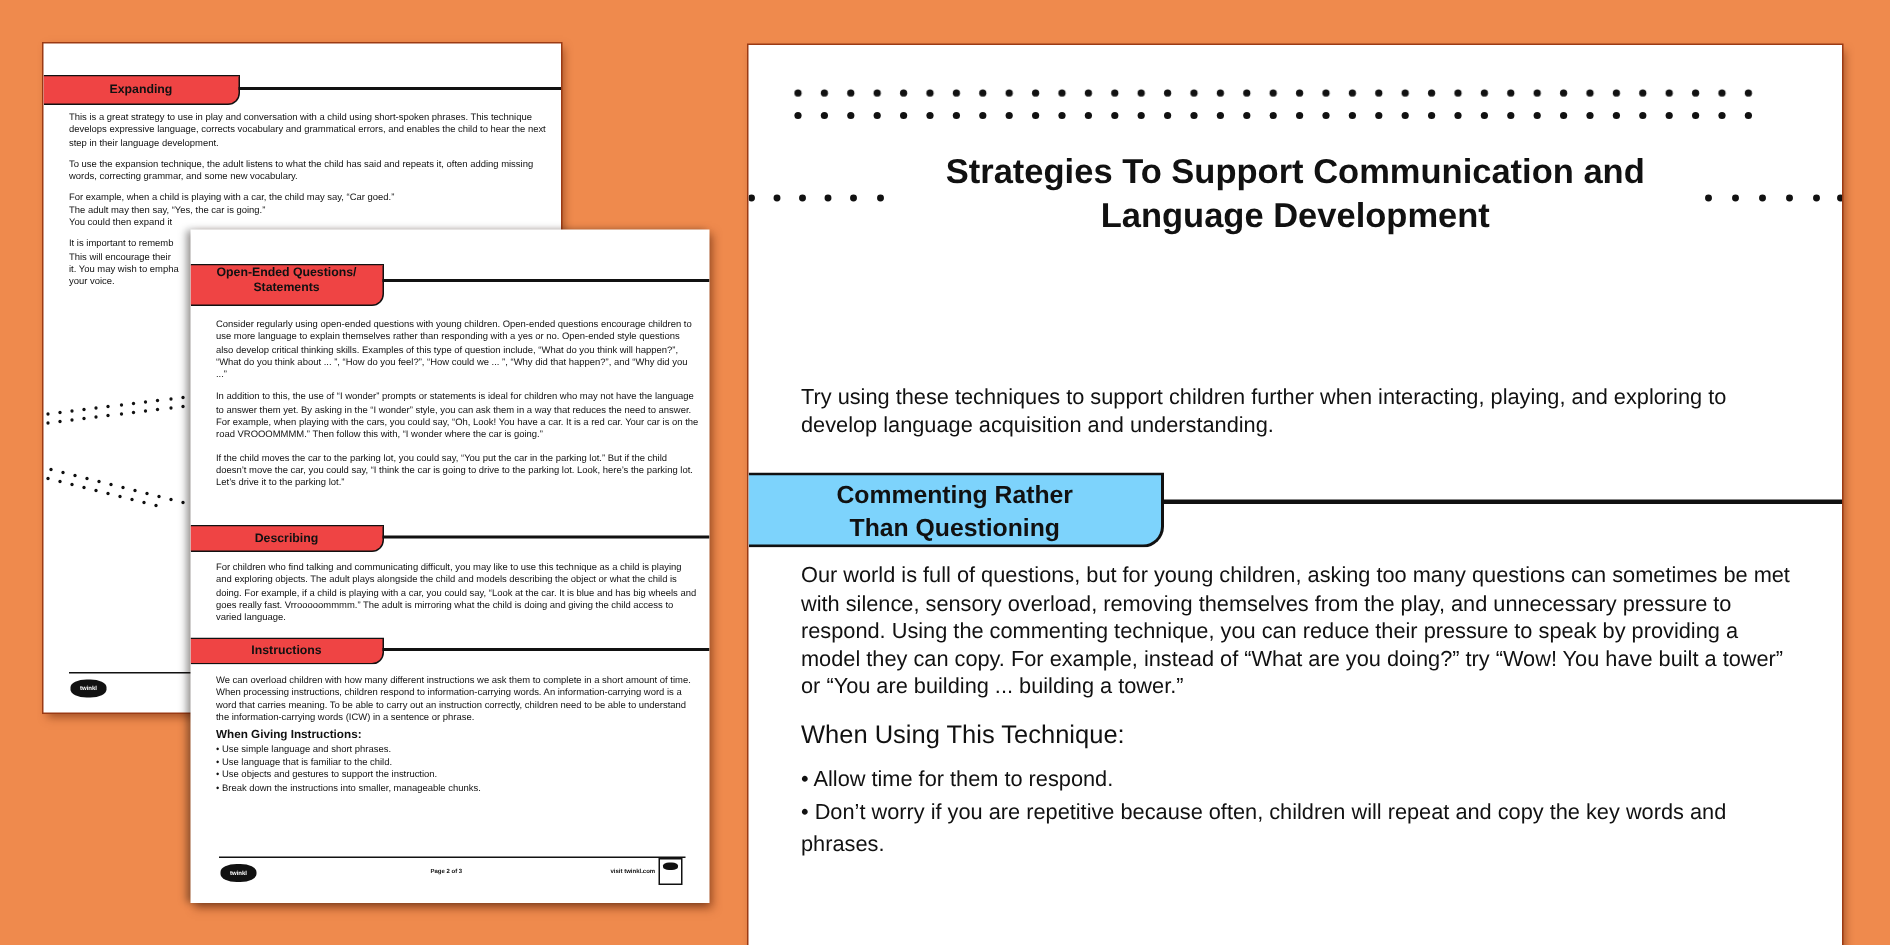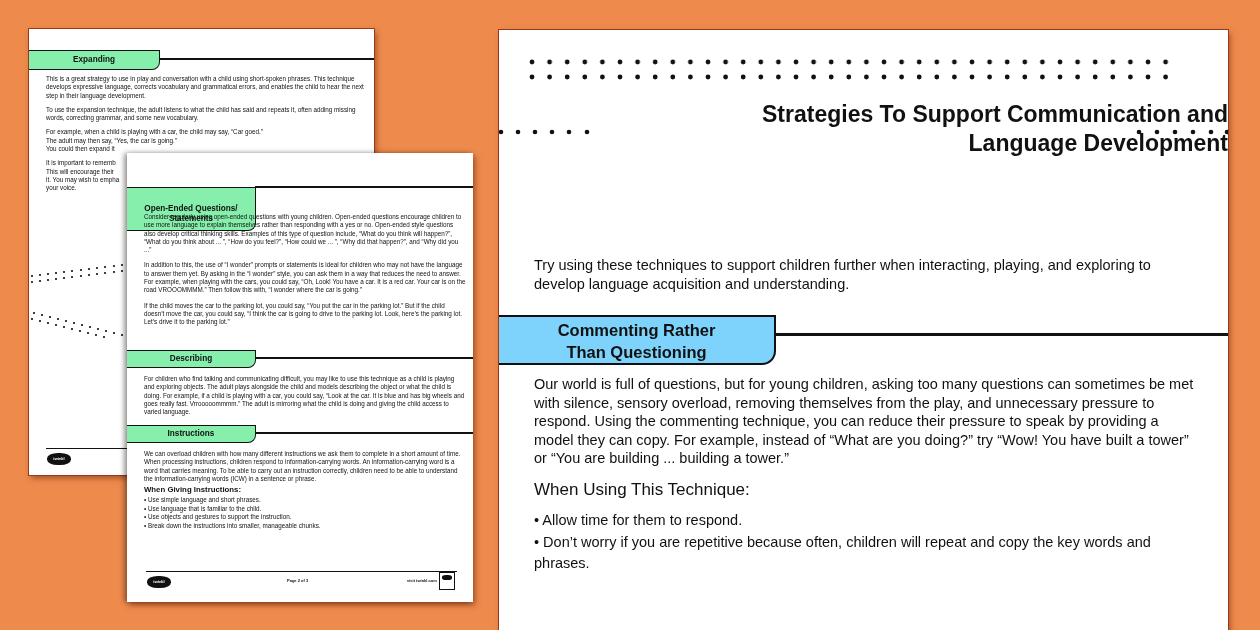--- a/index.html
+++ b/index.html
@@ -16,27 +16,27 @@
     
     #page-back { left: 29px; top: 29px; width: 345px; height: 446px; }
     
     #page-mid { left: 127px; top: 153px; width: 346px; height: 449px; box-shadow: -3px 0 5px rgba(0,0,0,0.35), 2px 3px 6px rgba(90,30,5,0.55); }
     
     #page-front { left: 499px; top: 30px; width: 729px; height: 610px; }
 
     .small-text { font-size: 6.3px; line-height: 8.3px; margin: 0; }
     .tab-small {
       position: absolute; border: 1.5px solid #111; border-left: none;
-      border-radius: 0 0 8px 0; background: #86efac; font-weight: bold;
+      border-radius: 0 0 8px 0; background: #ef4444; font-weight: bold;
       font-size: 8.2px; text-align: center; line-height: 10px;
     }
     .tab-line { position: absolute; height: 1.5px; background: #111; }
 
     .front-title {
-      position: absolute; left: 0; right: 0; top: 70px; text-align: right;
+      position: absolute; left: 0; right: 0; top: 70px; text-align: center;
       font-size: 23px; font-weight: bold; line-height: 29px; margin: 0;
     }
     .front-p {
       position: absolute; left: 35px; width: 660px; margin: 0;
       font-size: 14.5px; line-height: 18.5px;
     }
     .front-tab {
       position: absolute; left: 0; top: 285px; width: 277px; height: 50px;
       border: 2.5px solid #111; border-left: none; border-radius: 0 0 14px 0;
       background: #7dd3fc; text-align: center; font-weight: bold;
@@ -125,21 +125,21 @@
         <circle cx="75" cy="78" r="1.1"></circle>
     </g>
   </svg>
   <div class="footer-line" style="left:17px; right:0; top:419px;"></div>
   <div class="logo-blob" style="left:18px; top:424px; width:24px; height:12px;">
     <span>twinkl</span>
   </div>
 </div>
 
 <div class="page" id="page-mid">
-  <div class="tab-small" style="left:0; top:34px; width:128px; height:26px; padding-top:16px;">
+  <div class="tab-small" style="left:0; top:23px; width:128px; height:26px; padding-top:0;">
     <div>Open-Ended Questions/</div>
     <div>Statements</div>
   </div>
   <div class="tab-line" style="left:128px; right:0; top:33px;"></div>
   <div style="position:absolute; left:17px; top:60px; width:322px;">
     <p class="small-text">Consider regularly using open-ended questions with young children. Open-ended questions encourage children to use more language to explain themselves rather than responding with a yes or no. Open-ended style questions also develop critical thinking skills. Examples of this type of question include, “What do you think will happen?”, “What do you think about ... ”, “How do you feel?”, “How could we ... ”, “Why did that happen?”, and “Why did you ...”</p>
     <p class="small-text" style="margin-top:7px;">In addition to this, the use of “I wonder” prompts or statements is ideal for children who may not have the language to answer them yet. By asking in the “I wonder” style, you can ask them in a way that reduces the need to answer. For example, when playing with the cars, you could say, “Oh, Look! You have a car. It is a red car. Your car is on the road VROOOMMMM.” Then follow this with, “I wonder where the car is going.”</p>
     <p class="small-text" style="margin-top:7px;">If the child moves the car to the parking lot, you could say, “You put the car in the parking lot.” But if the child doesn’t move the car, you could say, “I think the car is going to drive to the parking lot. Look, here’s the parking lot. Let’s drive it to the parking lot.”</p>
   </div>
 

